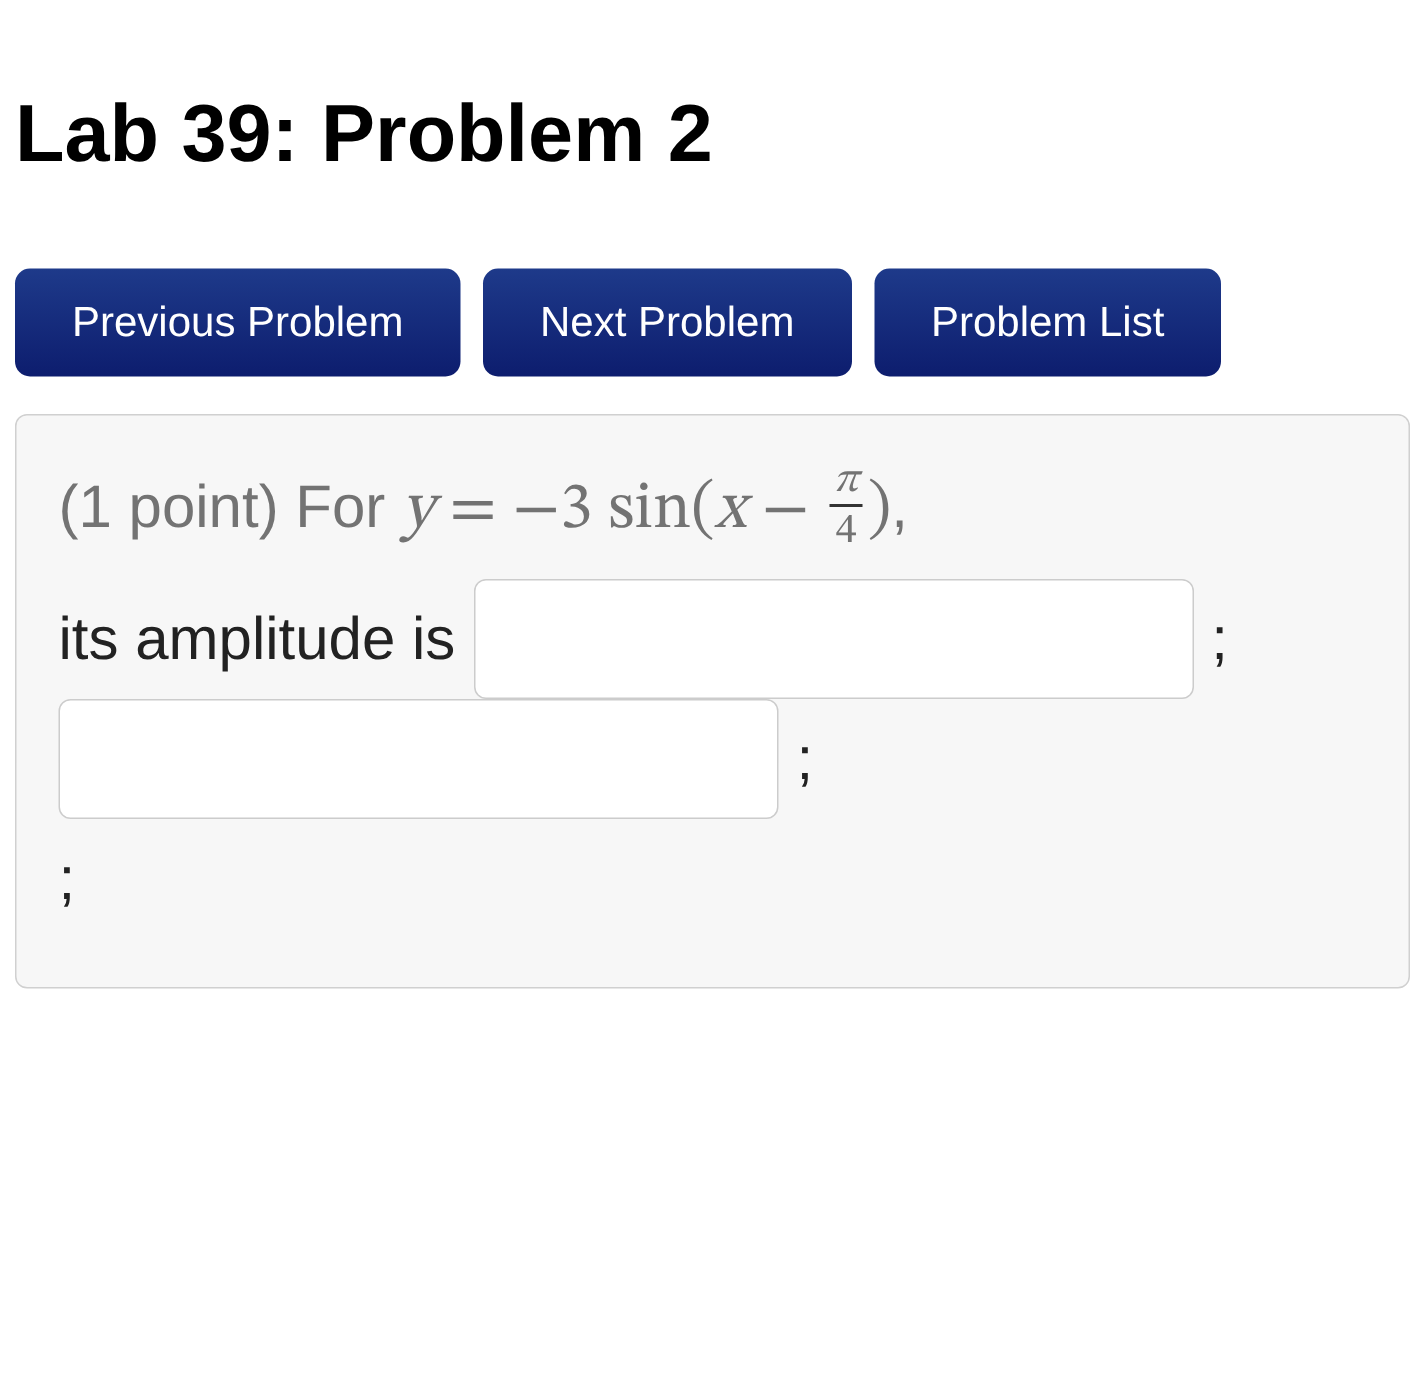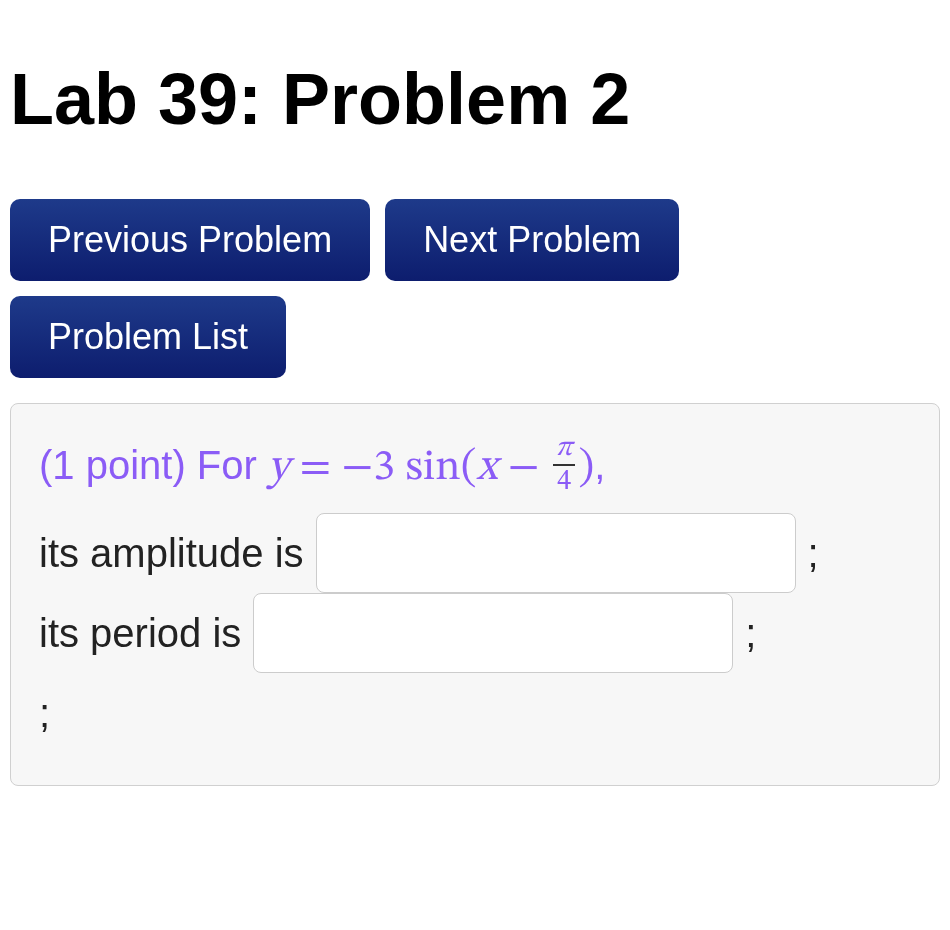--- a/index.html
+++ b/index.html
@@ -7,38 +7,38 @@
       padding: 0;
       box-sizing: border-box;
     }
     body {
       font-family: Arial, Helvetica, sans-serif;
       padding: 10px;
       width: 950px;
       background: #fff;
     }
     h1.page-title {
-      font-size: 72px;
+      font-size: 54px;
       font-weight: bold;
       color: #000;
       margin-top: 50px;
       margin-bottom: 60px;
       line-height: 1.1;
     }
     .button-row {
       display: flex;
       flex-wrap: wrap;
       gap: 15px;
       margin-bottom: 25px;
     }
     .nav-button {
       background: #1a237e;
       background: linear-gradient(to bottom, #1e3a8a 0%, #0d1d6e 100%);
       color: #fff;
-      font-size: 36px;
+      font-size: 28px;
       padding: 20px 38px;
       border: none;
       border-radius: 10px;
       cursor: pointer;
       white-space: nowrap;
     }
     .problem-box {
       border: 1px solid #d0d0d0;
       border-radius: 8px;
       background: #f7f7f7;
@@ -48,21 +48,21 @@
       font-size: 40px;
       color: #222;
       line-height: 2.0;
       display: flex;
       flex-wrap: wrap;
       align-items: flex-start;
       gap: 0.3em;
     }
     .problem-box .equation-line {
       font-size: 40px;
-      color: #8b5cf6;
+      color: #737373;
       line-height: 1.6;
       margin-bottom: 10px;
     }
     .math {
       font-family: "STIX Two Math", "Cambria Math", "Times New Roman", serif;
       font-style: italic;
       font-size: 44px;
     }
     .math .op {
       font-style: normal;
@@ -129,21 +129,20 @@
       </span><span class="op">)</span></span><span>,</span>
   </div>
 
   <div class="line">
     <span>its amplitude is</span>
     <input class="answer" type="text" value="" style="">
     <span>;</span>
   </div>
 
   <div class="line">
-    <span>its period is</span>
     <input class="answer" type="text" value="" style="">
     <span>;</span>
   </div>
 
   <div class="line">
     <span>;</span>
   </div>
 
 </div>
 

